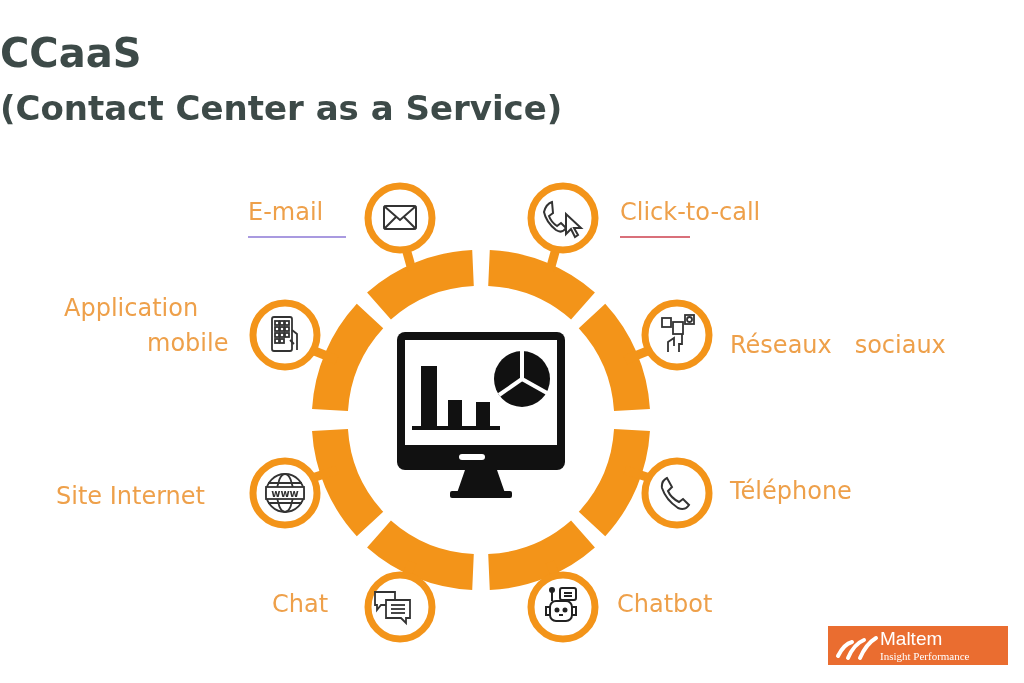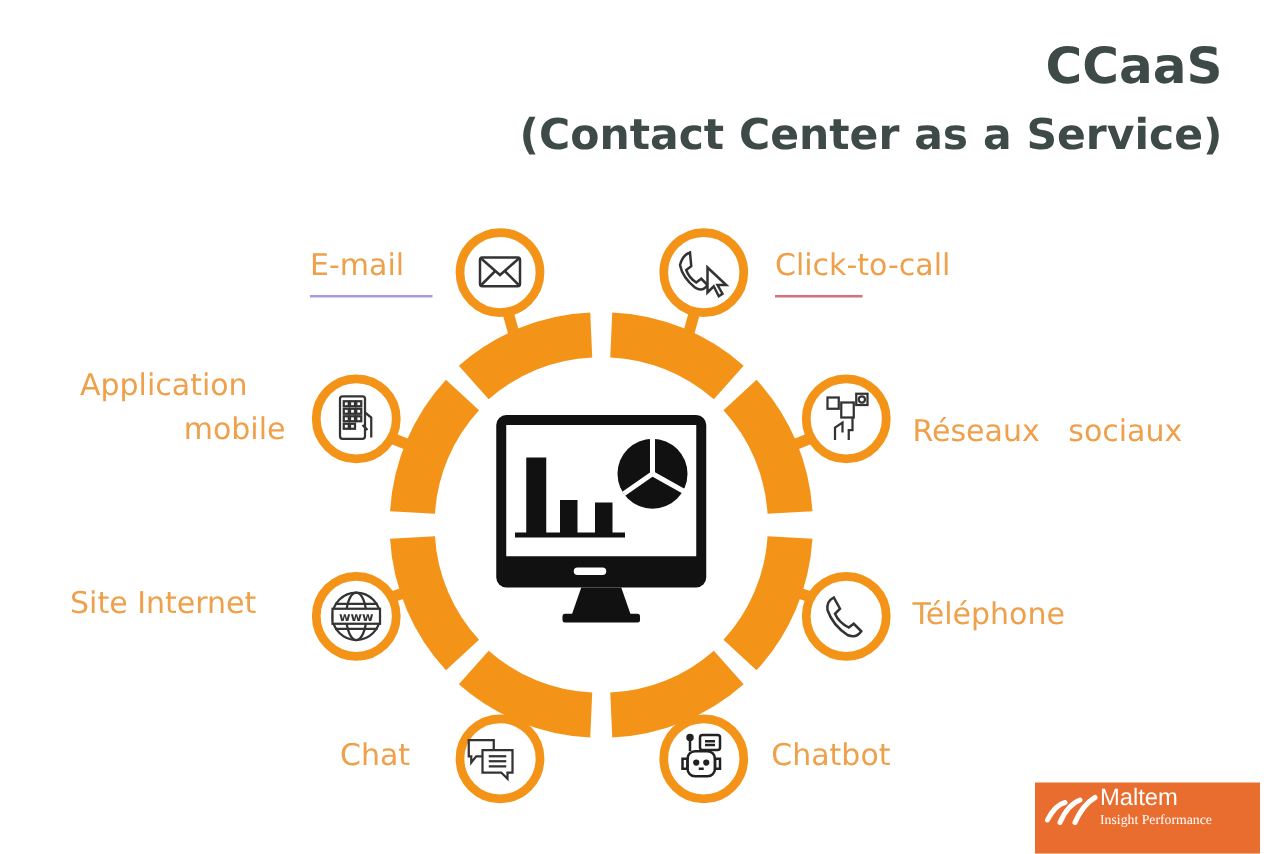--- a/index.html
+++ b/index.html
@@ -1,23 +1,23 @@
 <!DOCTYPE html>
 <html><head>
   <meta charset="utf-8">
   <style>
     html, body { margin: 0; padding: 0; background: #ffffff; }
     body { width: 1024px; height: 683px; position: relative; overflow: hidden; font-family: "DejaVu Sans", sans-serif; }
-    .title { position: absolute; left: 16px; width: 962px; text-align: right; color: #3d4a48; font-weight: bold; }
+    .title { position: absolute; left: 0; width: 962px; text-align: left; color: #3d4a48; font-weight: bold; }
     .title.main { top: 30px; font-size: 40px; }
     .title.sub { top: 88px; font-size: 34px; }
     svg.diagram { position: absolute; left: 0; top: 0; }
     .label { position: absolute; color: #eea04a; font-size: 24px; font-family: "DejaVu Sans", sans-serif; white-space: nowrap; line-height: 1.2; }
     .underline { position: absolute; height: 2px; }
-    .logo { position: absolute; left: 828px; top: 626px; width: 180px; height: 57px; background: #ea6d30; }
+    .logo { position: absolute; left: 828px; top: 626px; width: 180px; height: 39px; background: #ea6d30; }
     .logo-name { position: absolute; left: 52px; top: 2px; color: #fff; font-size: 19px; font-family: "Liberation Sans", sans-serif; }
     .logo-tag { position: absolute; left: 52px; top: 24px; color: #fff; font-size: 11px; font-family: Liberation Serif, serif; }
   </style>
 </head>
 <body>
 
 <div class="title main">CCaaS</div>
 <div class="title sub">(Contact Center as a Service)</div>
 
 <svg class="diagram" width="1024" height="683" viewBox="0 0 1024 683">
@@ -152,21 +152,21 @@
 <div class="underline" style="left:248px; top:236px; width:98px; background:#a99ae0;"></div>
 
 <div class="label" style="left:620px; top:198px;">Click-to-call</div>
 <div class="underline" style="left:620px; top:236px; width:70px; background:#d9707a;"></div>
 
 <div class="label" style="left:64px; top:294px;text-align:center;">Application</div>
 <div class="label" style="left:131px; top:329px;margin-left:16px;">mobile</div>
 
 <div class="label" style="left:730px; top:331px; white-space:pre;">Réseaux   sociaux</div>
 
-<div class="label" style="left:56px; top:468px;text-align:right;">Site Internet</div>
+<div class="label" style="left:56px; top:482px;text-align:right;">Site Internet</div>
 
 <div class="label" style="left:730px; top:477px;">Téléphone</div>
 
 <div class="label" style="left:272px; top:590px;">Chat</div>
 
 <div class="label" style="left:617px; top:590px;">Chatbot</div>
 
 <div class="logo">
   <svg width="50" height="43" style="position:absolute;left:4px;top:0;">
     <g stroke="#fff" stroke-width="4" fill="none" stroke-linecap="round">

